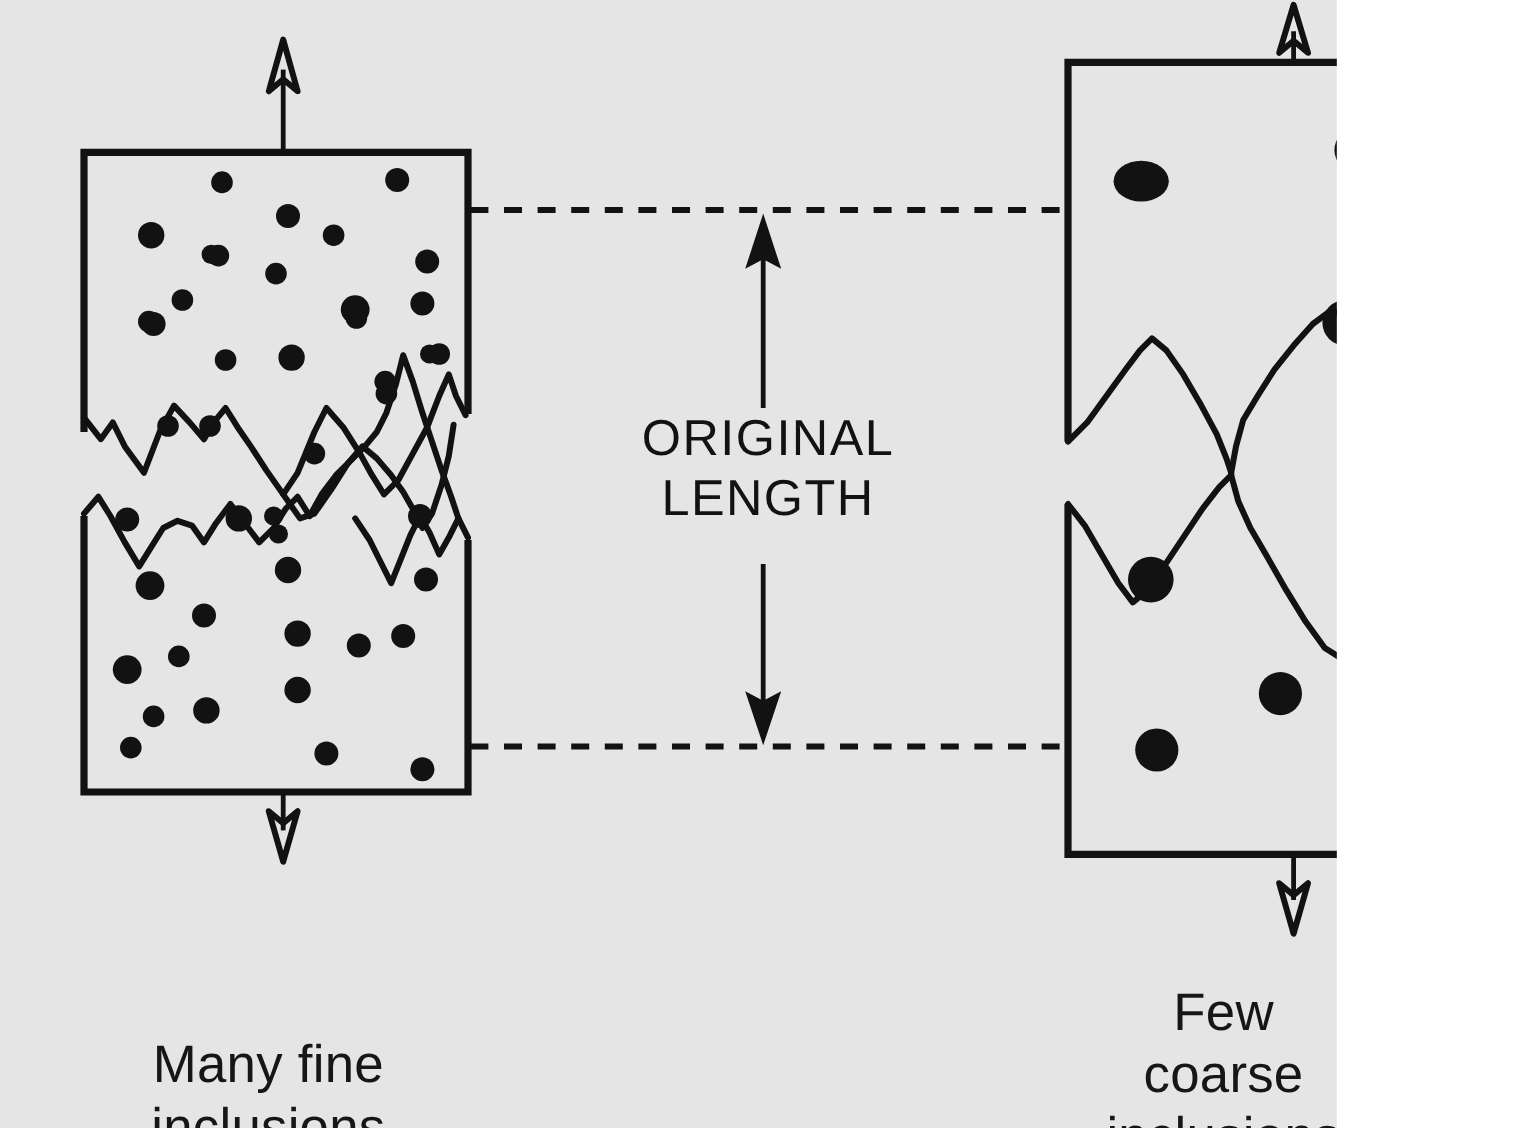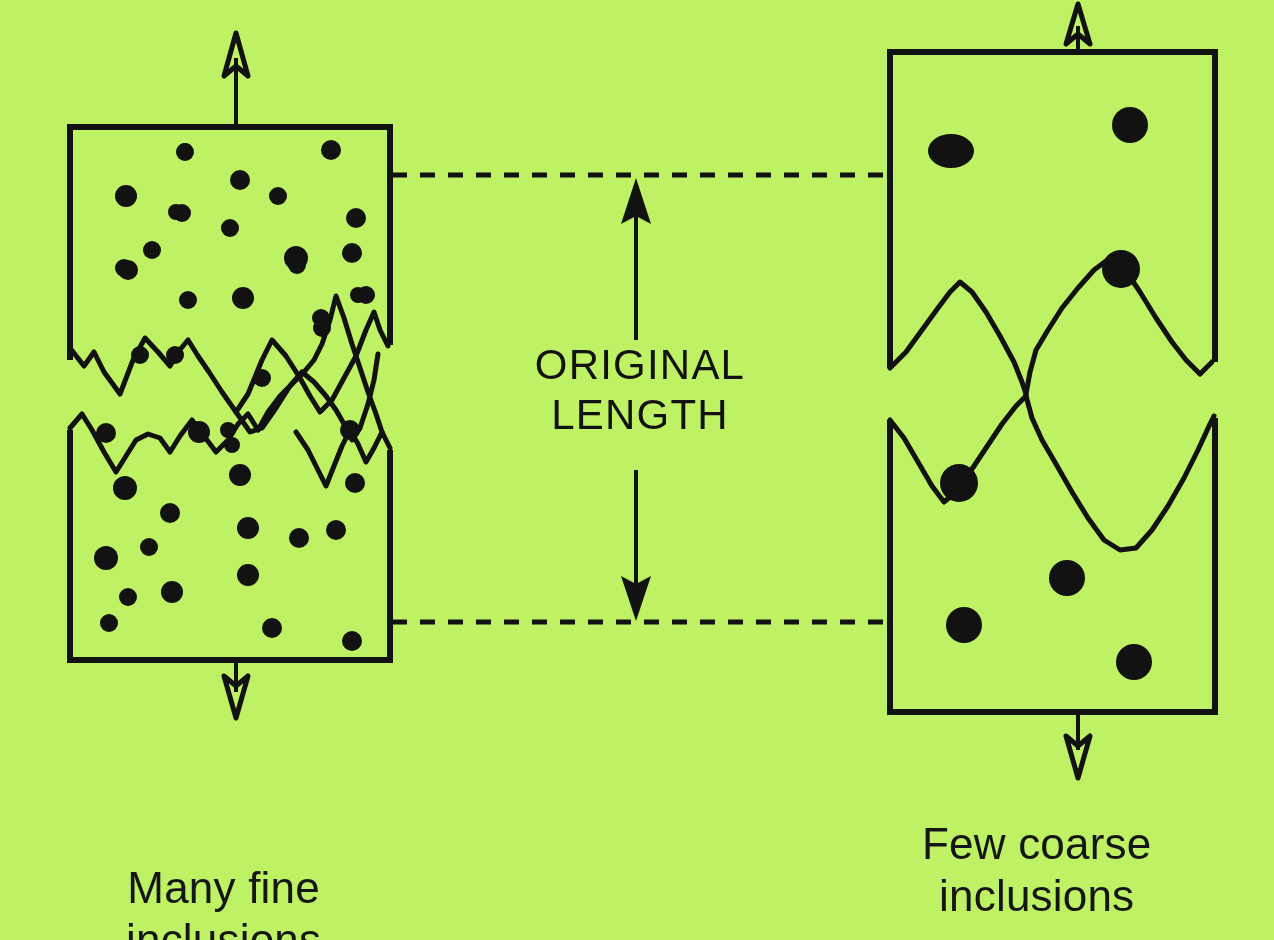--- a/index.html
+++ b/index.html
@@ -2,23 +2,23 @@
 <html><head>
 <meta charset="utf-8">
 <style>
   html, body {
     margin: 0;
     padding: 0;
     background: #ffffff;
   }
   #diagram-root {
     position: relative;
-    width: 1274px;
+    width: 1114px;
     height: 940px;
-    background: #bef264;
+    background: #e5e5e5;
     font-family: "Liberation Sans", sans-serif;
     overflow: hidden;
   }
   #figure-svg {
     position: absolute;
     top: 0;
     left: 0;
     width: 1274px;
     height: 940px;
     display: block;

